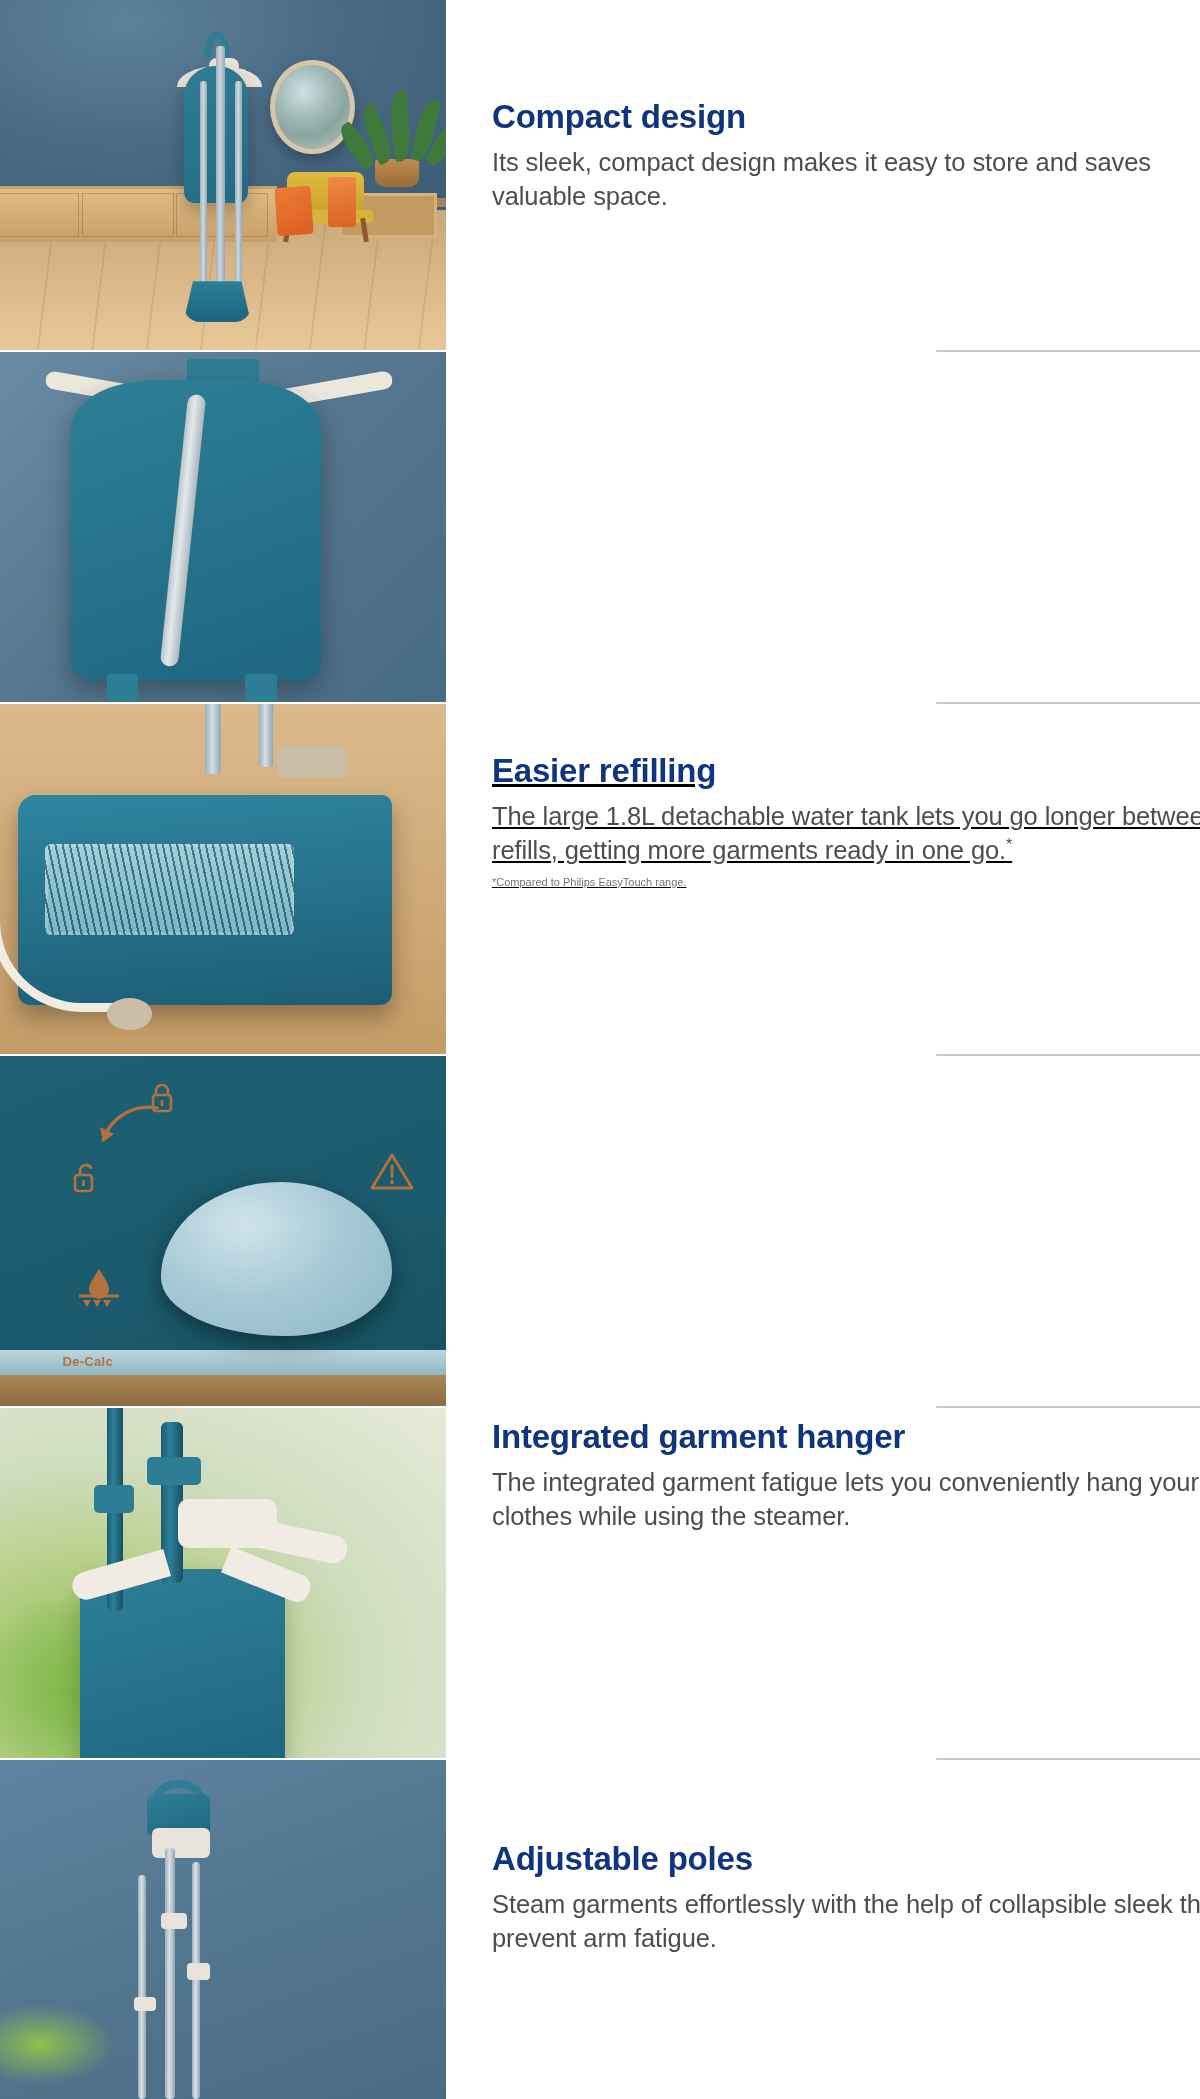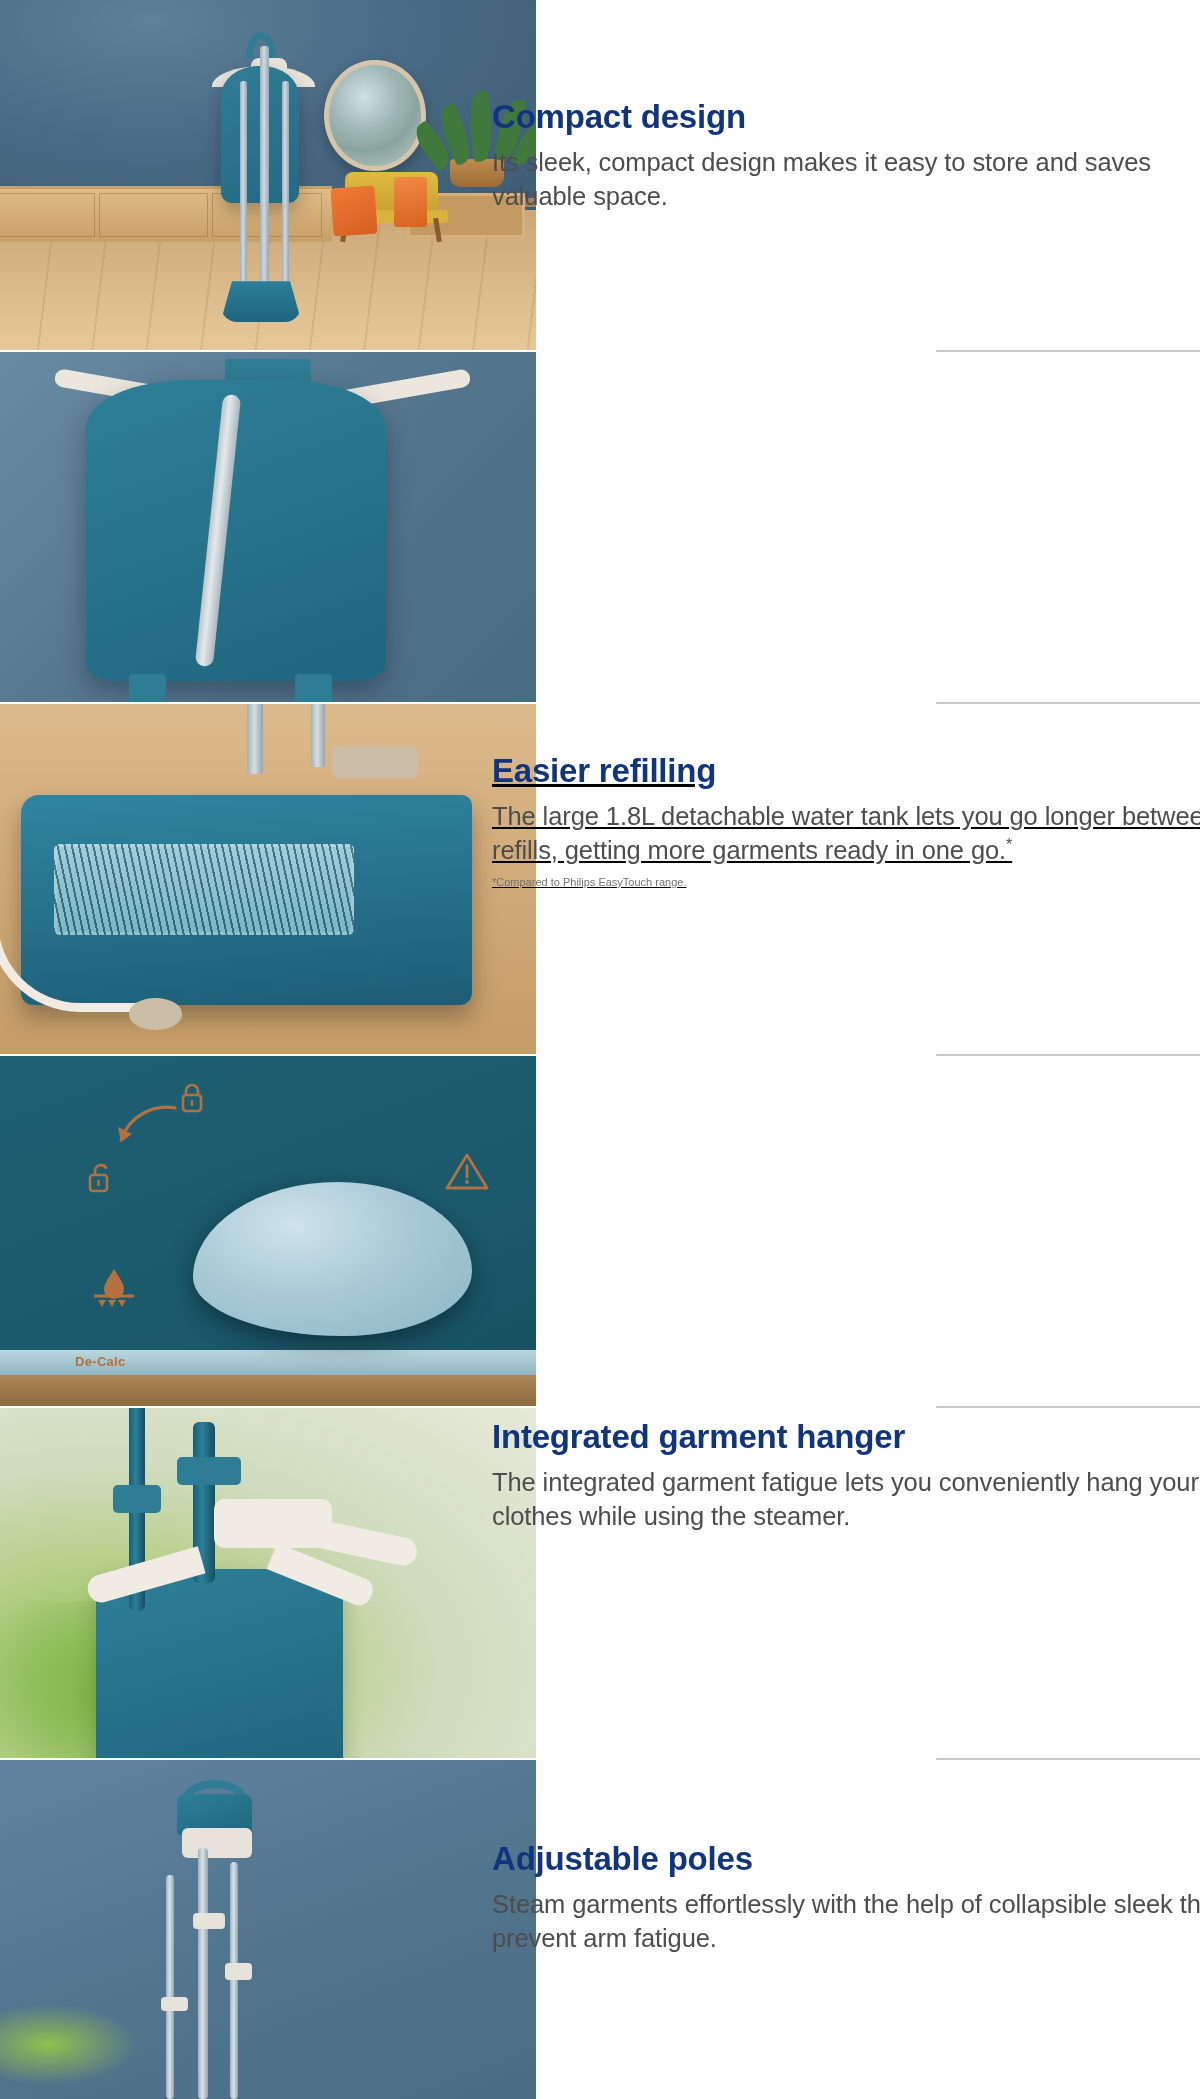--- a/index.html
+++ b/index.html
@@ -21,21 +21,21 @@
   
   .media-col {
     position:absolute;
     left:0; top:0;
     width:446px;
     height:2099px;
   }
   .media-tile {
     position:absolute;
     left:0;
-    width:536px;
+    width:446px;
     overflow:hidden;
     background:#404040;
   }
   .media-inner { position:absolute; inset:0; }
 
   
   .text-col {
     position:absolute;
     left:446px; top:0;
     width:754px;

